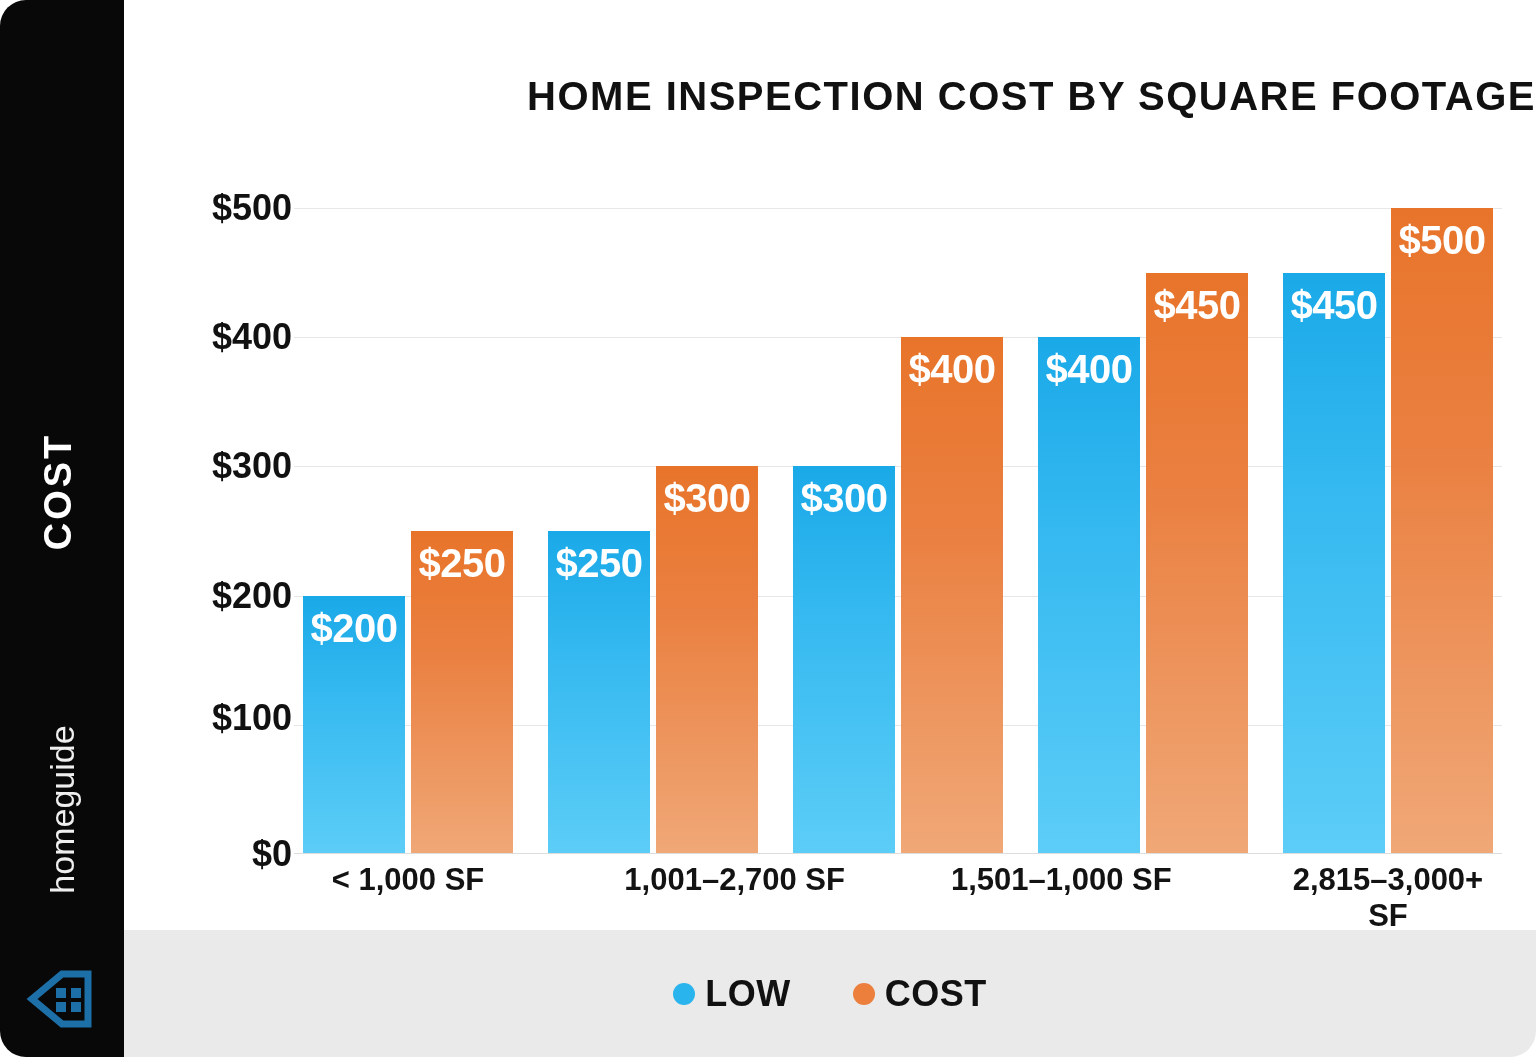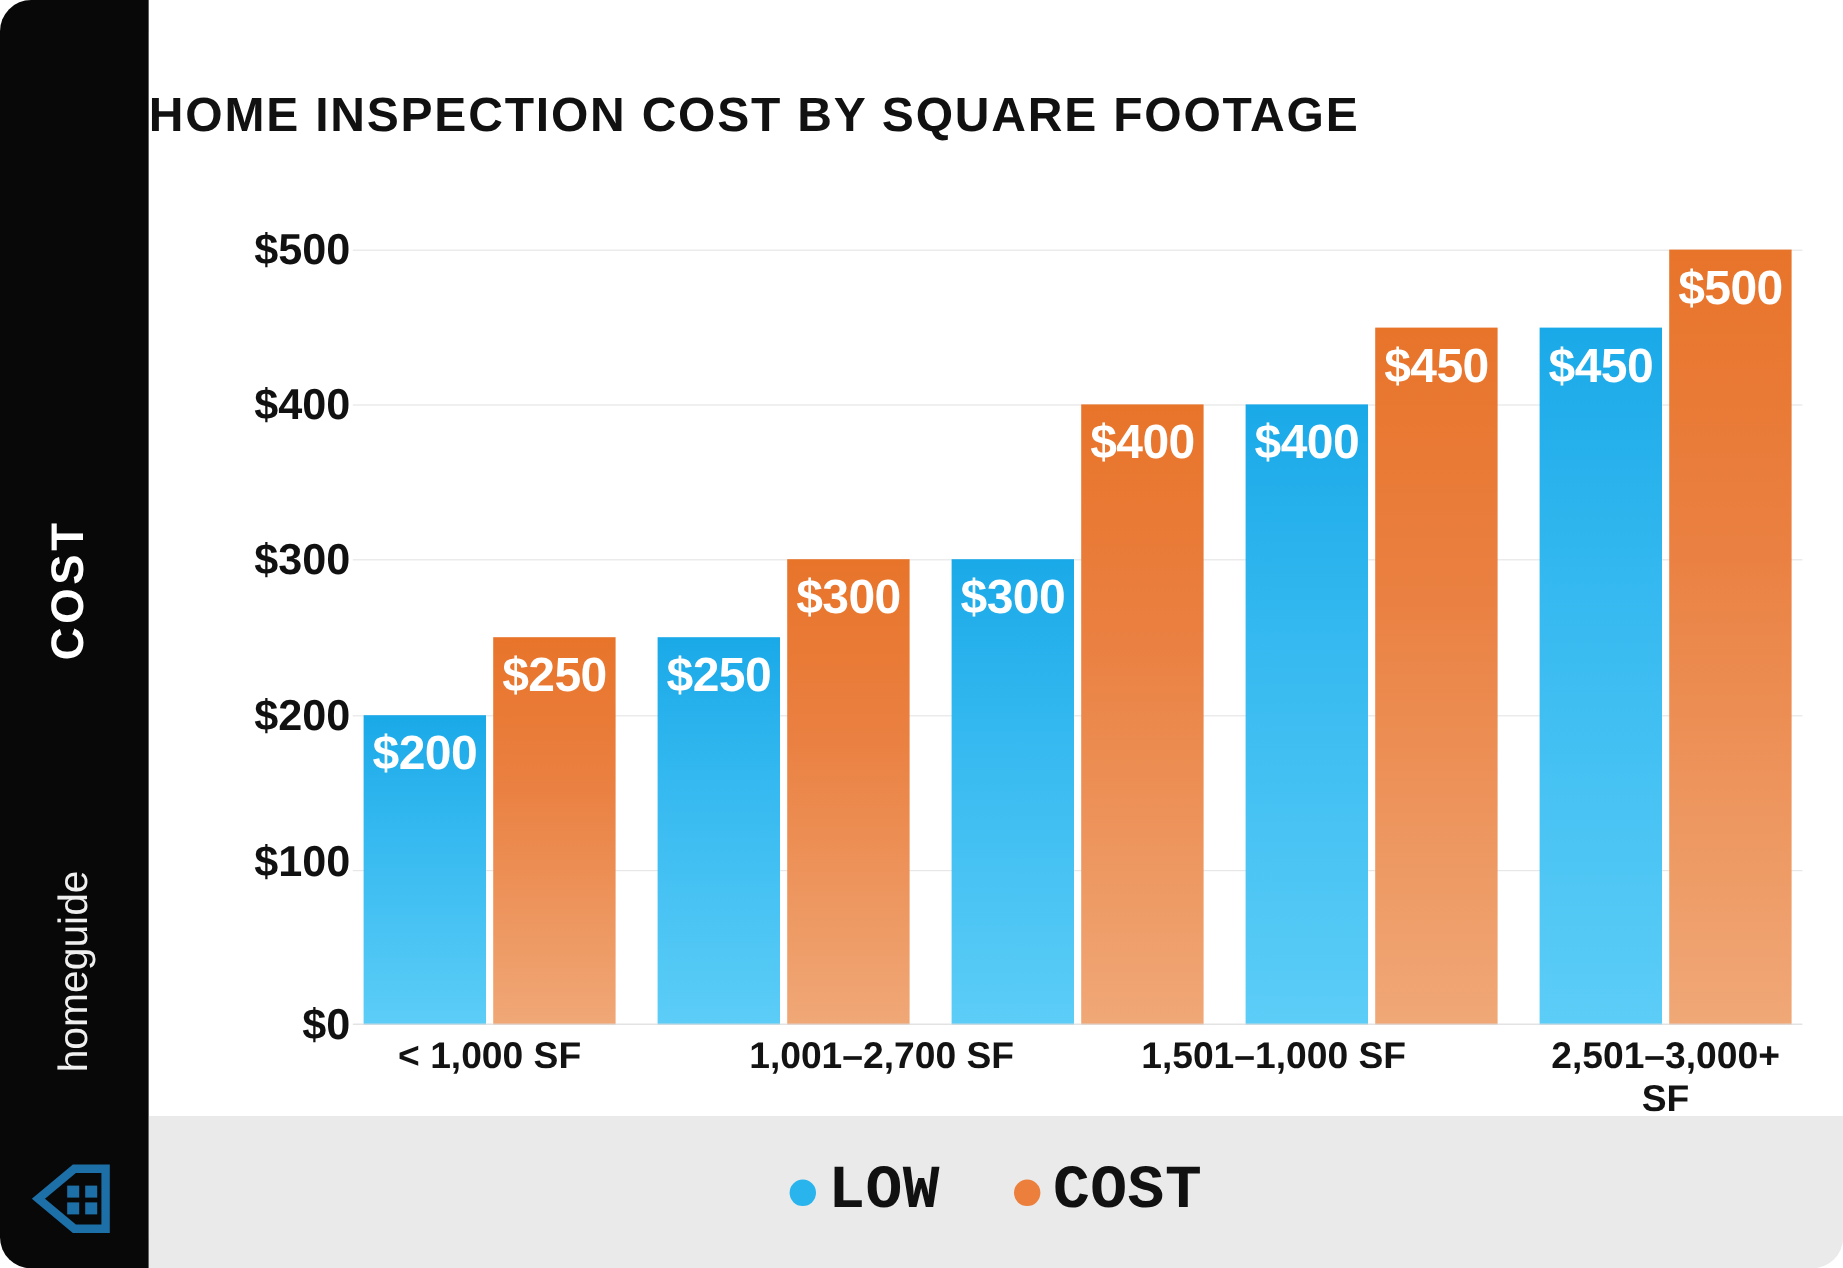--- a/index.html
+++ b/index.html
@@ -72,21 +72,21 @@
     height: 1057px;
     background: #ffffff;
     border-top-right-radius: 26px;
     border-bottom-right-radius: 26px;
     overflow: hidden;
   }
   .chart-title {
     position: absolute;
     left: 0; top: 74px;
     width: 1412px;
-    text-align: left;
+    text-align: right;
     font-size: 40px;
     font-weight: bold;
     letter-spacing: 1.5px;
     color: #111111;
     font-family: "Liberation Sans", sans-serif;
   }
 
   
   .plot-wrap {
     position: absolute;
@@ -212,25 +212,25 @@
     align-items: center;
     gap: 10px;
   }
   .legend-dot {
     width: 22px;
     height: 22px;
     border-radius: 50%;
     display: inline-block;
   }
   .legend-label {
-    font-size: 51px;
+    font-size: 36px;
     font-weight: bold;
     color: #111111;
     letter-spacing: 0.5px;
-    font-family: Liberation Mono, monospace;
+    font-family: Liberation Sans, sans-serif;
   }
 </style>
 </head>
 <body>
 
 <div class="page">
 
   <div class="rail">
     <div class="rail-cost">COST</div>
     <div class="rail-brand">homeguide</div>
@@ -310,21 +310,21 @@
               </div>
             </div>
           </div>
         <div class="baseline"></div>
       </div>
 
       <div class="x-labels">
           <div class="x-label">&lt; 1,000 SF</div>
           <div class="x-label">1,001–2,700 SF</div>
           <div class="x-label">1,501–1,000 SF</div>
-          <div class="x-label">2,501–3,000+ SF</div>
+          <div class="x-label">2,815–3,000+ SF</div>
         </div>
     </div>
 
     <div class="legend">
         <div class="legend-item">
           <span class="legend-dot" style="background: rgb(41, 180, 237);"></span>
           <span class="legend-label">LOW</span>
         </div>
         <div class="legend-item">
           <span class="legend-dot" style="background: rgb(236, 127, 60);"></span>

